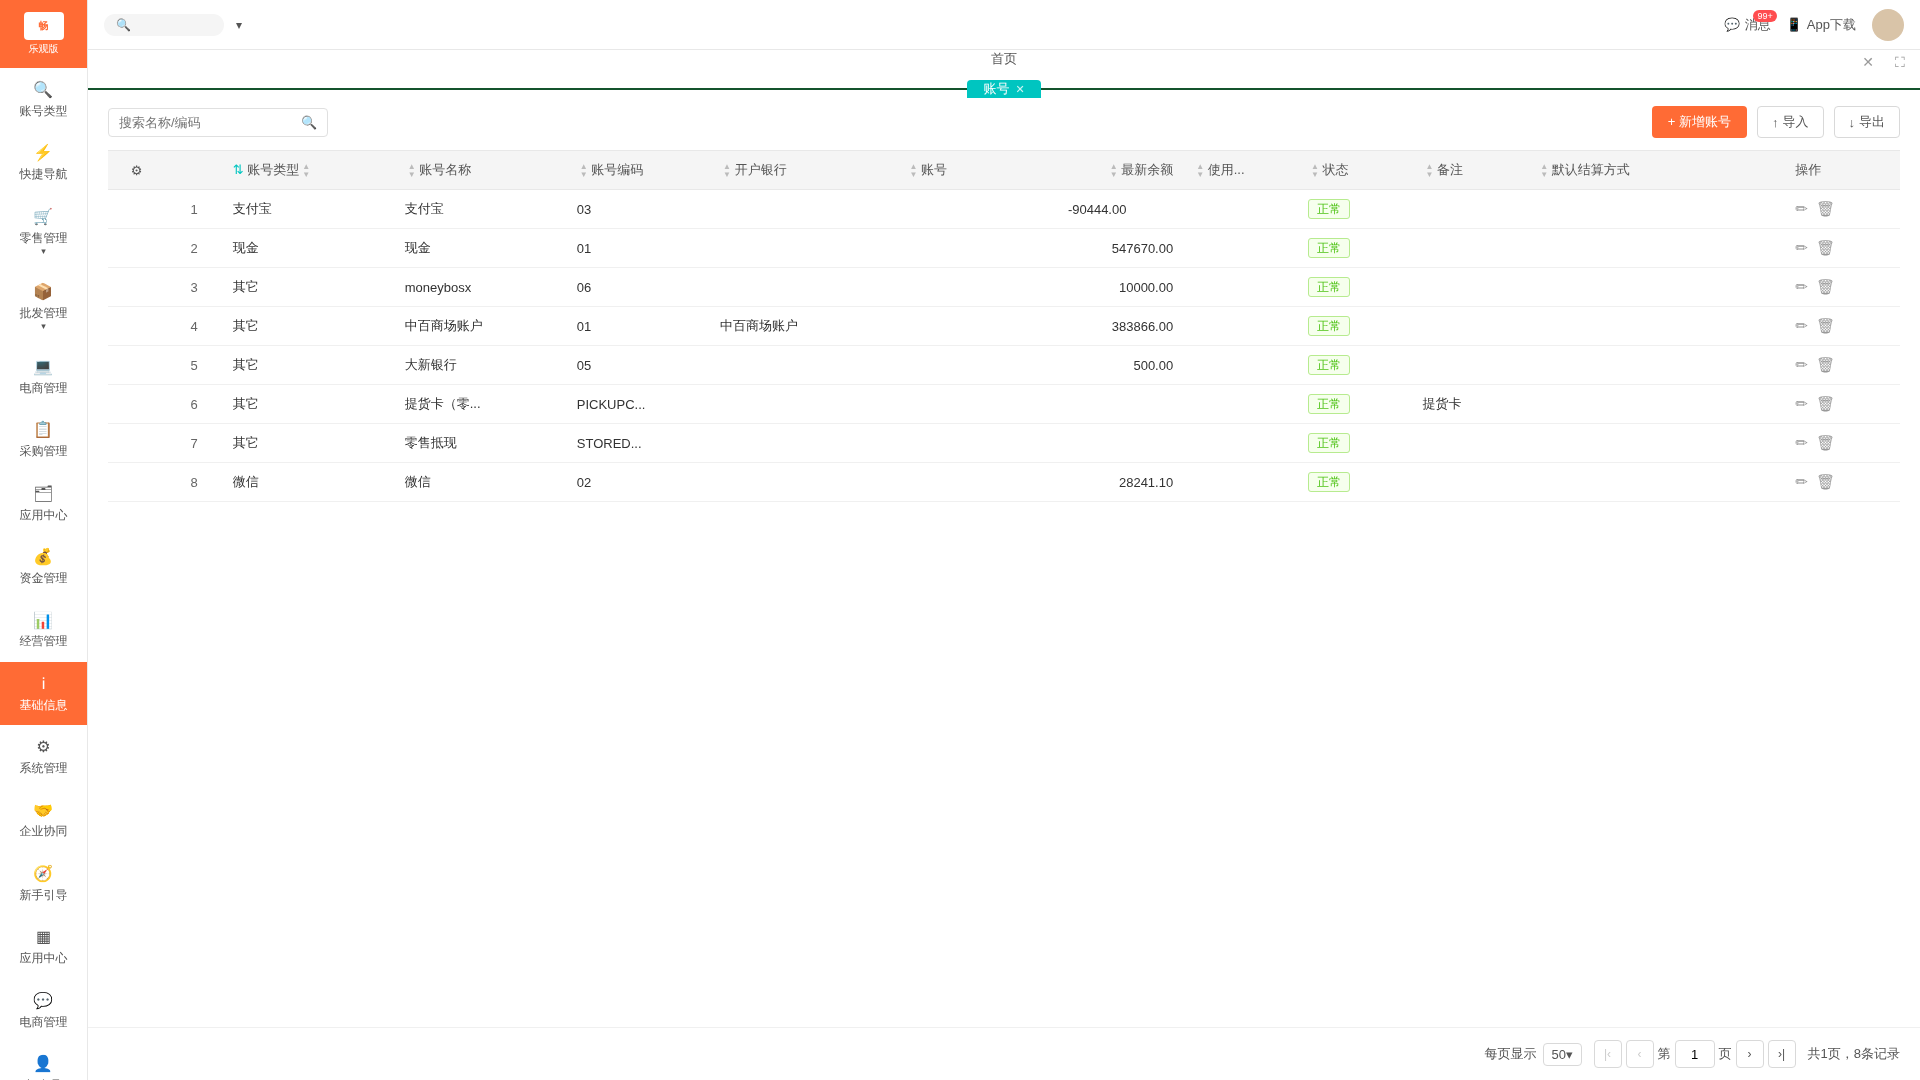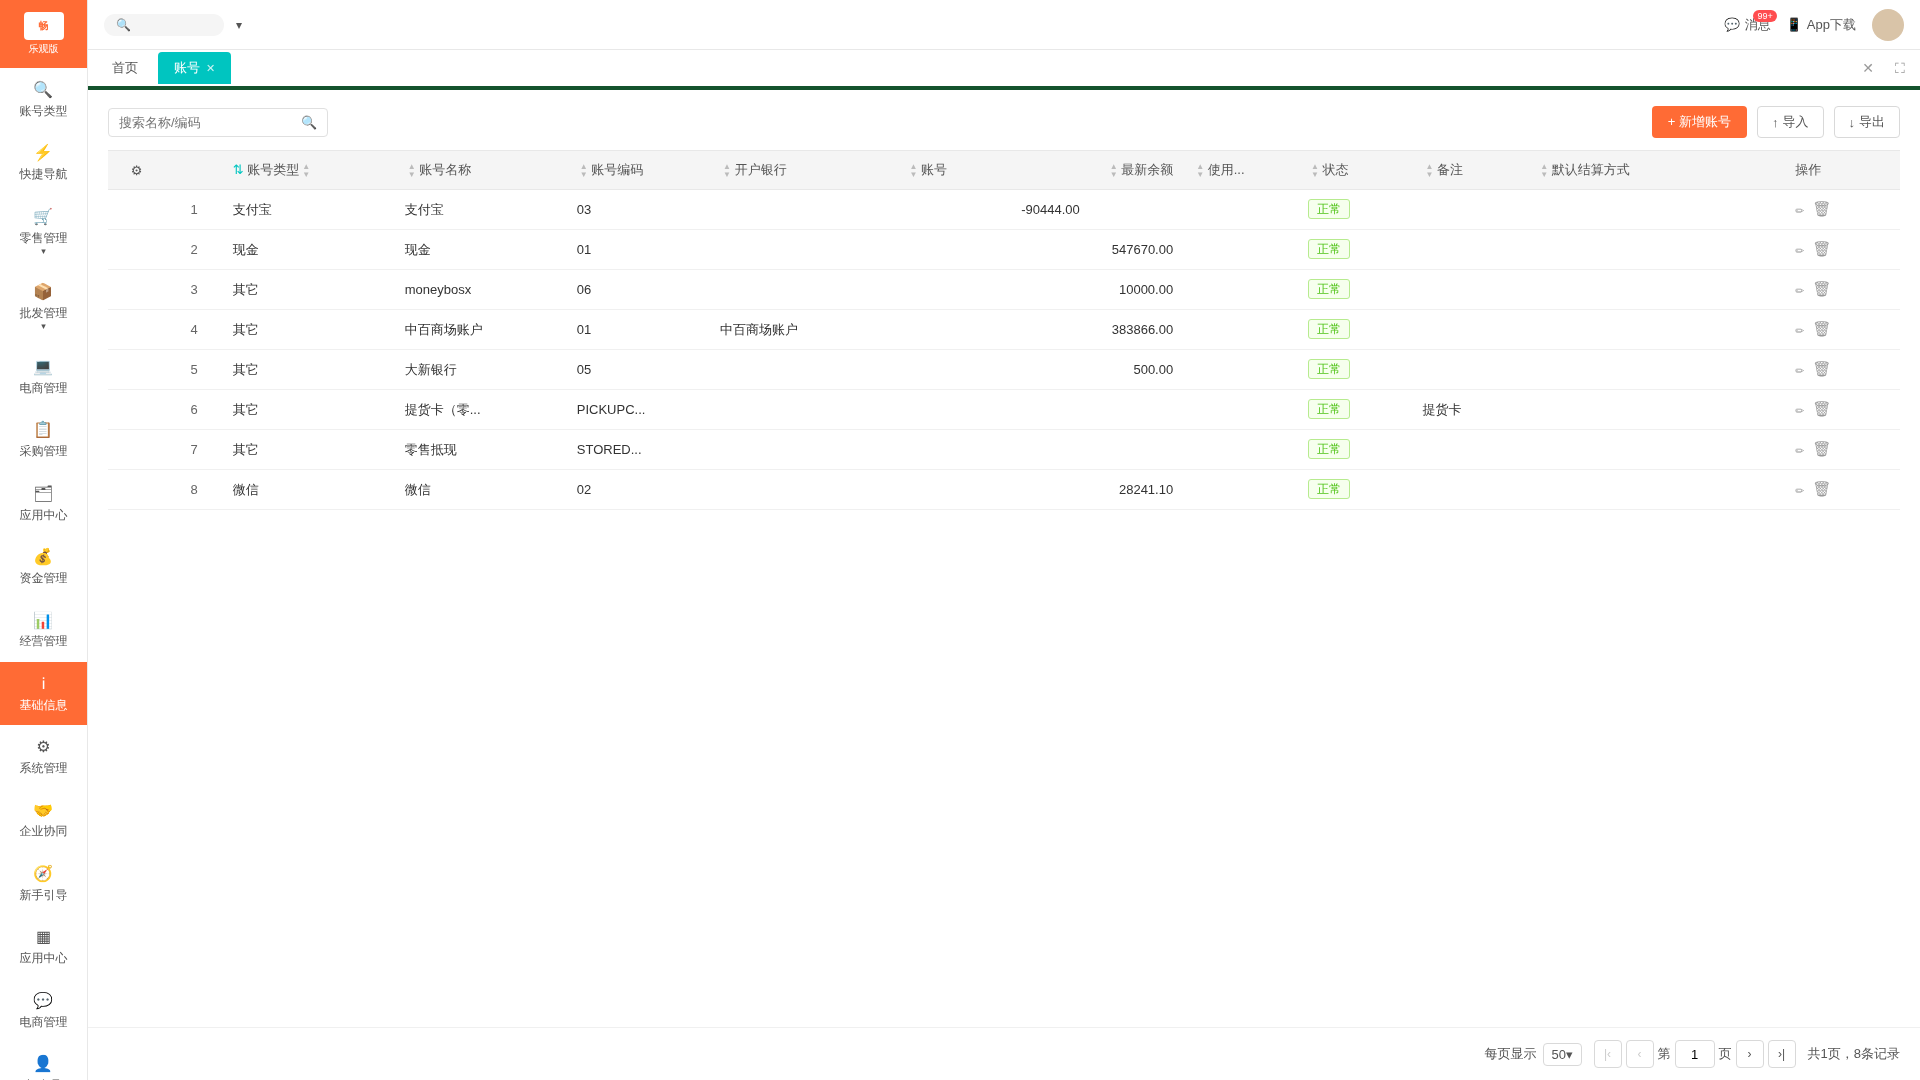--- a/index.html
+++ b/index.html
@@ -142,24 +142,25 @@
       background: #d9c4a8;
       overflow: hidden;
     }
 
     
     .tabbar {
       height: 40px;
       background: #fff;
       display: flex;
       align-items: center;
-      border-bottom: 4px solid #14532d;
+      border-bottom: 2px solid #14532d;
       padding: 0 8px;
-      gap: 4px;
+      gap: 12px;
       position: relative;
+      flex-direction: column;
     }
     .tab {
       height: 32px;
       padding: 0 16px;
       display: flex;
       align-items: center;
       cursor: pointer;
       font-size: 13px;
       color: #555;
       border-radius: 4px 4px 0 0;
@@ -299,21 +300,21 @@
     .col-type { width: 120px; }
     .col-name { width: 120px; }
     .col-code { width: 100px; }
     .col-bank { width: 130px; }
     .col-account { width: 80px; }
     .col-balance { width: 120px; text-align: right; }
     .col-use { width: 80px; }
     .col-status { width: 80px; }
     .col-note { width: 80px; }
     .col-default { width: 180px; }
-    .col-action { width: 80px; font-family: Liberation Mono, monospace; }
+    .col-action { width: 80px; }
 
     .status-tag {
       background: #f6ffed;
       color: #52c41a;
       border: 1px solid #b7eb8f;
       border-radius: 3px;
       padding: 2px 8px;
       font-size: 12px;
     }
     .action-btns {
@@ -618,21 +619,21 @@
         </thead>
         <tbody id="table-body">
         <tr>
     <td class="col-idx" style="text-align:center;"></td>
     <td class="col-idx">1</td>
     <td class="col-type">支付宝</td>
     <td class="col-name">支付宝</td>
     <td class="col-code">03</td>
     <td class="col-bank"></td>
     <td class="col-account"></td>
-    <td class="col-balance" style="text-align:left;">-90444.00</td>
+    <td class="col-balance" style="text-align:center;">-90444.00</td>
     <td class="col-use"></td>
     <td class="col-status"><span class="status-tag">正常</span></td>
     <td class="col-note"></td>
     <td class="col-default"></td>
     <td class="col-action">
       <div class="action-btns">
         <span class="action-btn">✏</span>
         <span class="action-btn">🗑</span>
       </div>
     </td>

